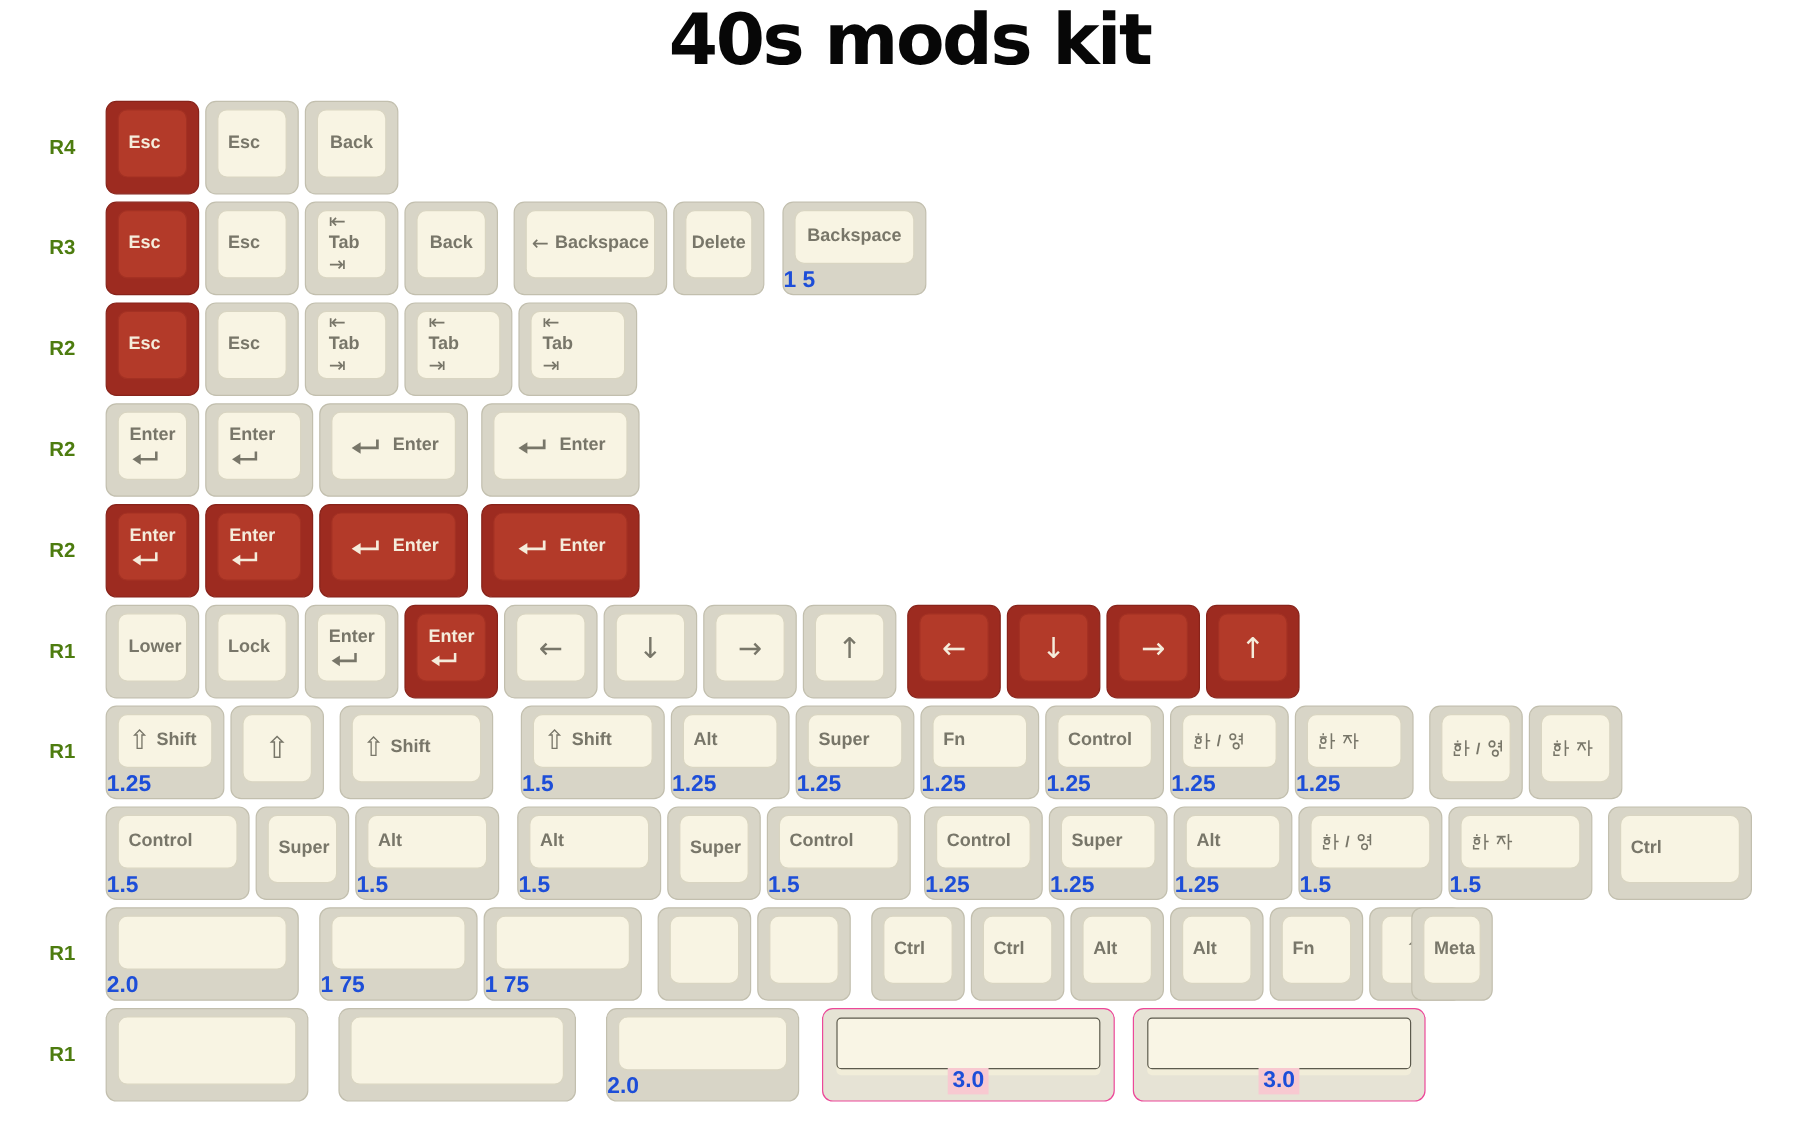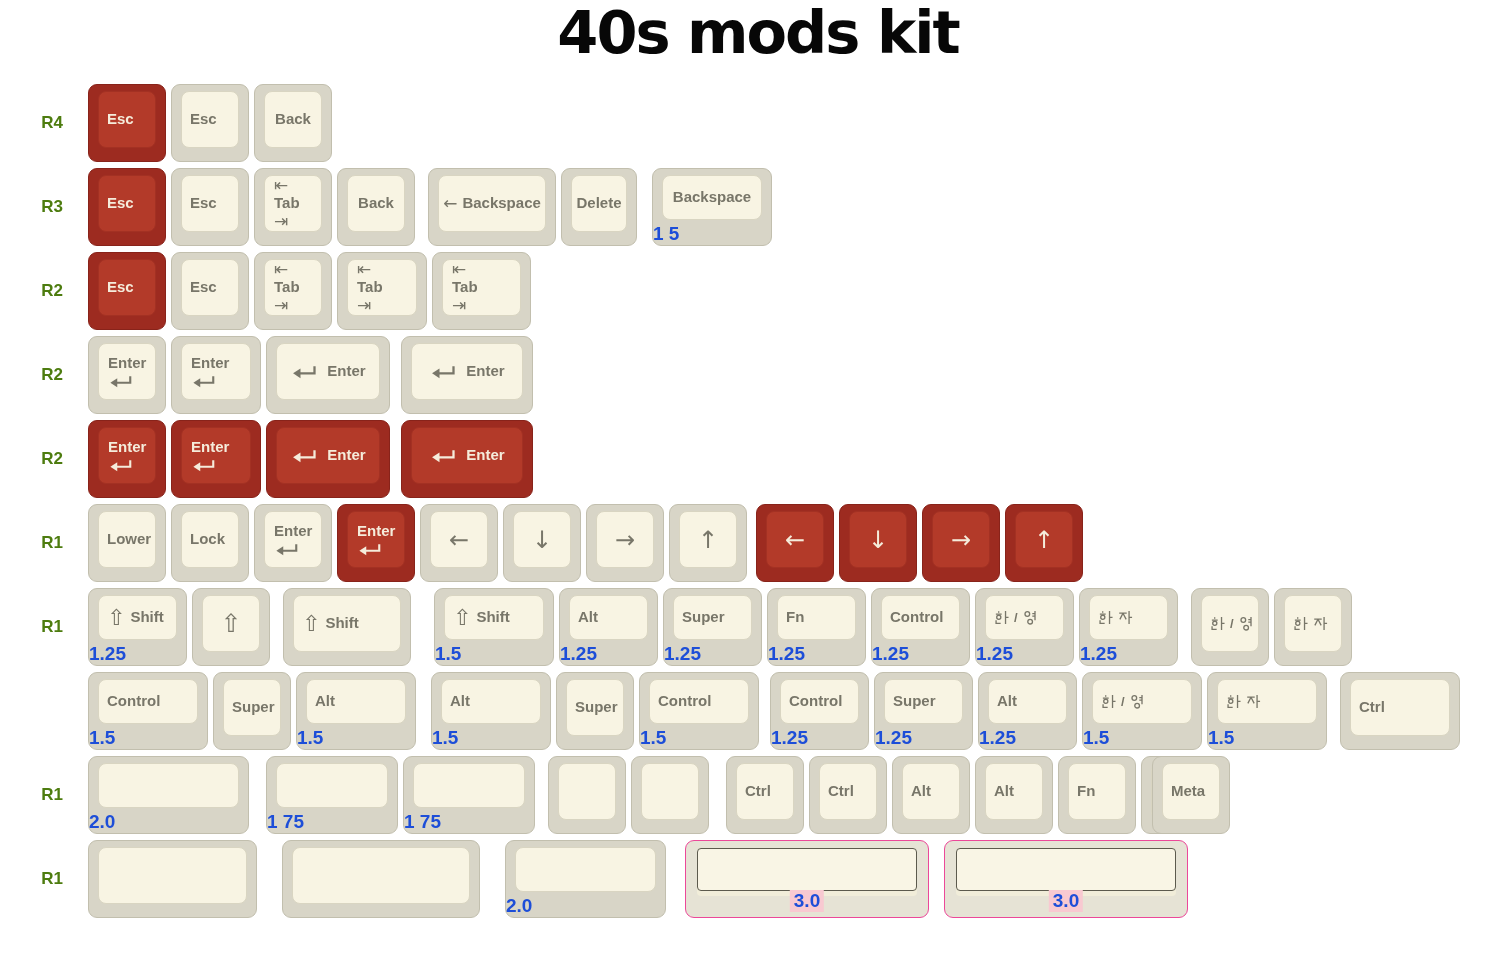--- a/index.html
+++ b/index.html
@@ -519,21 +519,21 @@
     <div class="key cream" style="left:1058px;top:756px;width:78px">
       <div class="cap">
         <span class="lg">Fn</span>
       </div>
     </div>
     <div class="key cream" style="left:1141px;top:756px;width:78px">
       <div class="cap ctr">
         <span class="sh-ic">⇧</span>
       </div>
     </div>
-    <div class="key cream" style="left:1152px;top:756px;width:78px">
+    <div class="key cream" style="left:1176px;top:756px;width:68px">
       <div class="cap">
         <span class="lg">Meta</span>
       </div>
     </div>
     <div class="rowlab" style="top:840px">R1</div>
     <div class="key cream" style="left:88px;top:840px;width:169px">
       <div class="cap"></div>
     </div>
     <div class="key cream" style="left:282px;top:840px;width:198px">
       <div class="cap"></div>

